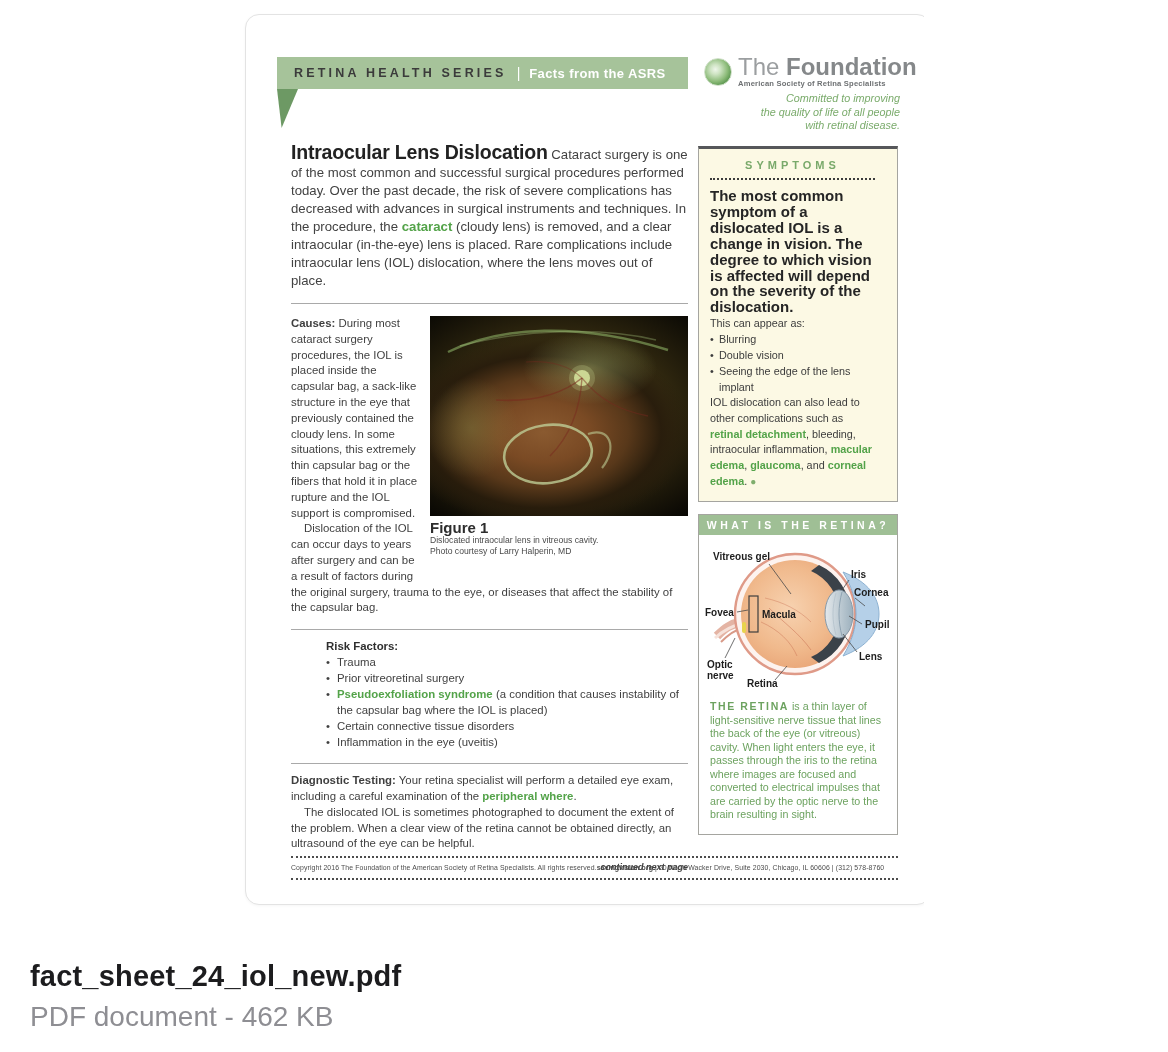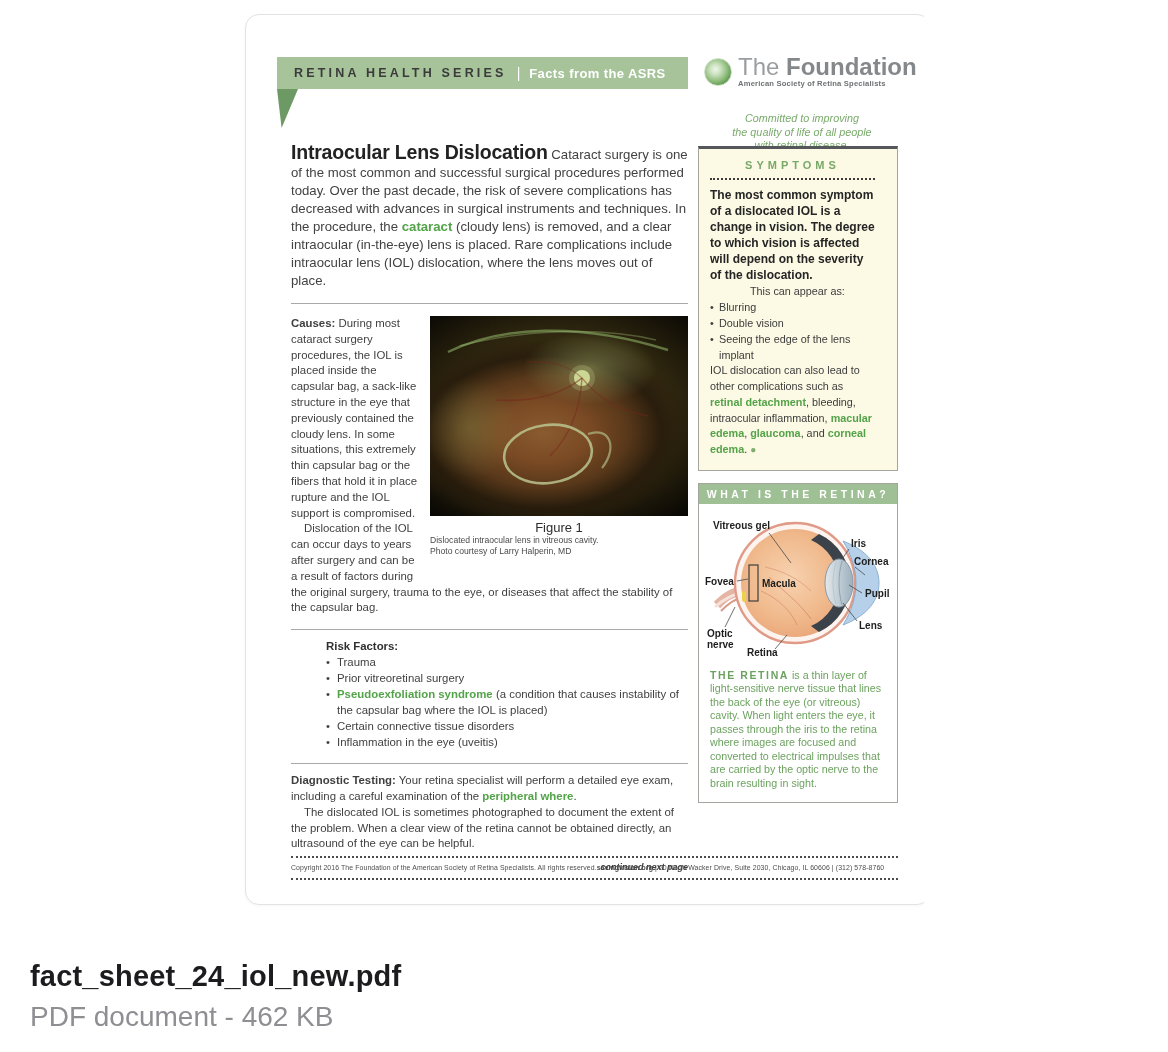--- a/index.html
+++ b/index.html
@@ -24,21 +24,21 @@
   .logo { position:absolute; left:458px; top:41px; width:196px; }
   .logo-row { display:flex; align-items:flex-start; }
   .logo-mark { width:28px; height:28px; border-radius:50%; flex:0 0 28px; margin-top:2px;
                background:radial-gradient(circle at 40% 40%, #eef6ea 0%, #cfe4c4 22%, #8cbb79 55%, #55924a 78%, #7fae6d 100%);
                border:1px solid #cfe0c8; }
   .logo-text { margin-left:6px; }
   .logo-name { font-size:24px; line-height:22px; color:#8b8e90; white-space:nowrap; }
   .ln-light { font-weight:300; color:#9b9ea0; }
   .ln-bold { font-weight:bold; color:#85888a; }
   .logo-subtitle { font-size:7.6px; color:#6e7173; font-weight:bold; letter-spacing:.2px; margin-top:1px; white-space:nowrap; }
-  .tagline { margin-top:24px; text-align:center; font-style:italic; color:#7aab6b;
+  .tagline { margin-top:4px; text-align:right; font-style:italic; color:#7aab6b;
              font-size:10.8px; line-height:13.6px; }
 
   
   .left-col { position:absolute; left:45px; top:128px; width:397px; }
   .right-col { position:absolute; left:452px; top:131px; width:200px; }
 
   
   .intro { font-size:13.2px; line-height:18px; color:#424242; }
   .article-title { font-size:19.5px; font-weight:bold; color:#222222; letter-spacing:-.2px;margin-top:12px; }
   .green-bold { color:#53a349; font-weight:bold; }
@@ -47,21 +47,21 @@
   
   .causes { margin-top:12px; overflow:hidden; }
   .figure-float { float:right; width:258px; margin:0 0 16px 11px; }
   .fundus { width:258px; height:200px; position:relative; overflow:hidden; background:
       radial-gradient(ellipse 40% 28% at 62% 26%, rgba(195,215,135,.40), rgba(195,215,135,0) 65%),
       radial-gradient(ellipse 26% 36% at 16% 56%, rgba(150,170,90,.28), rgba(150,170,90,0) 70%),
       radial-gradient(ellipse 60% 50% at 44% 58%, #8a5a30 0%, #7a4a24 30%, #58381a 55%, rgba(40,28,12,.92) 76%, rgba(10,8,5,0) 96%),
       radial-gradient(ellipse 86% 76% at 50% 48%, #332a10 48%, #0d0b05 84%, #000 100%), #000; }
   .fundus svg { position:absolute; inset:0; }
   .fig-caption { margin-top:6px; font-size:8.6px; line-height:11px; color:#4a4a4a; }
-  .fig-label { font-weight:normal; font-size:13px; color:#2d2d2d; margin-bottom:2px;text-align:center; }
+  .fig-label { font-weight:bold; font-size:15px; color:#2d2d2d; margin-bottom:2px; }
   .small-body { font-size:11.4px; line-height:15.8px; color:#3f3f3f; }
   .indent { text-indent:13px; }
   .sec-label { font-size:11.4px; font-weight:bold; color:#2f2f2f; line-height:16px; }
 
   
   .bullet { position:relative; padding-left:11px; font-size:11.4px; line-height:16px; color:#3f3f3f; }
   .b-dot { position:absolute; left:0; top:0; }
 
   .risk { margin-top:8px;margin-left:35px; }
   .diagnostic { margin-top:9px; }
@@ -70,22 +70,22 @@
   
   .doc-footer { position:absolute; left:45px; top:841px; width:607px;
                 border-top:2px dotted #4c4c4c; border-bottom:2px dotted #4c4c4c;
                 padding:6px 0 7px 0; font-size:6.9px; color:#4c4c4c; letter-spacing:.1px; }
 
   
   .symptoms-box { width:200px; background:#fcf9e4; border:1px solid #a5a5a0; border-top:3px solid #56575a;
                   padding:10px 22px 12px 11px; }
   .sym-heading { text-align:center; color:#79a96a; font-weight:bold; font-size:11px; letter-spacing:4px; }
   .sym-dotted { border-bottom:2px dotted #3c3c3c; margin:7px 0 8px 0; }
-  .sym-lead { font-size:12px; font-weight:bold; line-height:15.9px; color:#252525; }
-  .sym-intro { font-size:10.8px; line-height:16px; color:#3c3c3c;margin-left:40px; }
+  .sym-lead { font-size:15px; font-weight:bold; line-height:15.9px; color:#252525; }
+  .sym-intro { font-size:10.8px; line-height:16px; color:#3c3c3c; }
   .sym-bullet { position:relative; padding-left:9px; font-size:10.8px; line-height:16px; color:#3c3c3c; }
   .sym-bullet .b-dot { left:0; }
   .sym-comp { font-size:10.8px; line-height:15.7px; color:#3c3c3c; }
   .end-dot { color:#7fae6d; font-size:10px; }
 
   
   .retina-box { width:200px; margin-top:12px; background:#ffffff; border:1px solid #a5a5a0; }
   .retina-band { height:20px; background:#9fbf95; display:flex; align-items:center; justify-content:center; }
   .retina-band span { color:#ffffff; font-weight:bold; font-size:10.5px; letter-spacing:3.5px; }
   .eye-wrap { padding:3px 0 0 0; }

